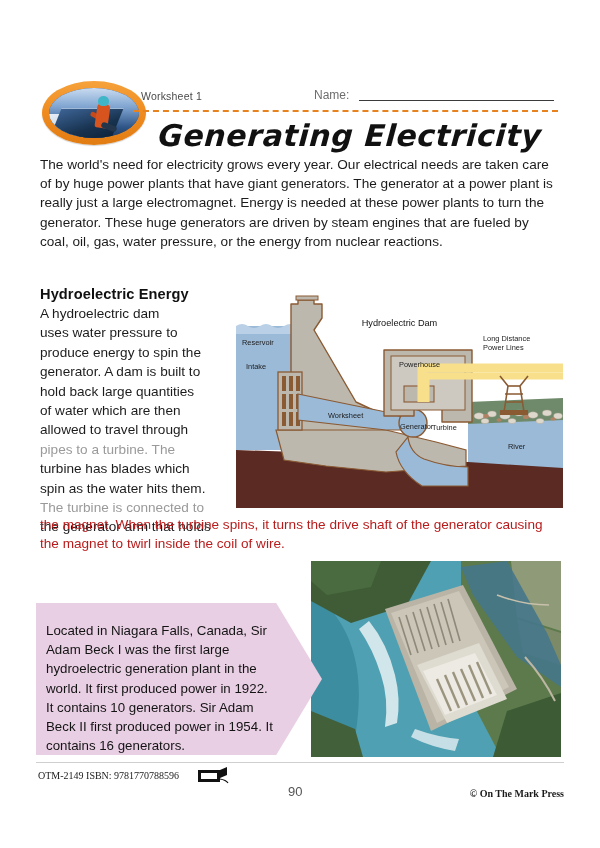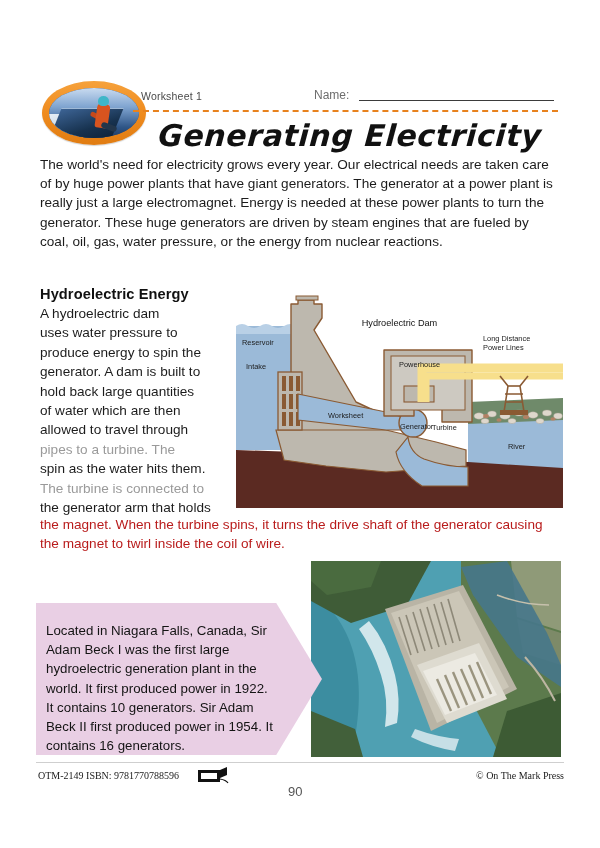--- a/index.html
+++ b/index.html
@@ -240,21 +240,21 @@
     position: absolute;
     left: 36px; top: 768px;
     width: 528px;
     height: 20px;
     font-family: "Liberation Serif", serif;
     font-size: 10px;
     color: #1a1a1a;
   }
   .f-left { position: absolute; left: 2px; top: 2px; white-space: nowrap; }
   .f-page { position: absolute; left: 252px; top: 0px; font-family: "Liberation Sans", sans-serif; font-size: 13px; color: #555; margin-top: 16px; }
-  .f-right { position: absolute; right: 0px; top: 2px; white-space: nowrap; font-weight: 400; }
+  .f-right { position: absolute; right: 0px; top: 20px; white-space: nowrap; font-weight: 700; }
   .f-logo { position: absolute; left: 160px; top: -2px; width: 34px; height: 18px; }
 </style>
 </head>
 <body>
 
 <div class="page">
 
   <div class="header">
     <div class="logo-oval">
       <div class="logo-inner">
@@ -281,20 +281,21 @@
 
   <div class="left-col" id="left-col">
       <div>A hydroelectric dam</div>
       <div>uses water pressure to</div>
       <div>produce energy to spin the</div>
       <div>generator. A dam is built to</div>
       <div>hold back large quantities</div>
       <div>of water which are then</div>
       <div>allowed to travel through</div>
       <div class="faded">pipes to a turbine. The</div>
+      <div>turbine has blades which</div>
       <div>spin as the water hits them.</div>
       <div class="faded">The turbine is connected to</div>
       <div>the generator arm that holds</div>
     </div>
 
   <div class="diagram">
     <svg width="327" height="218" viewBox="0 0 327 218">
 
       <rect x="0" y="0" width="327" height="218" fill="#ffffff"></rect>
 

